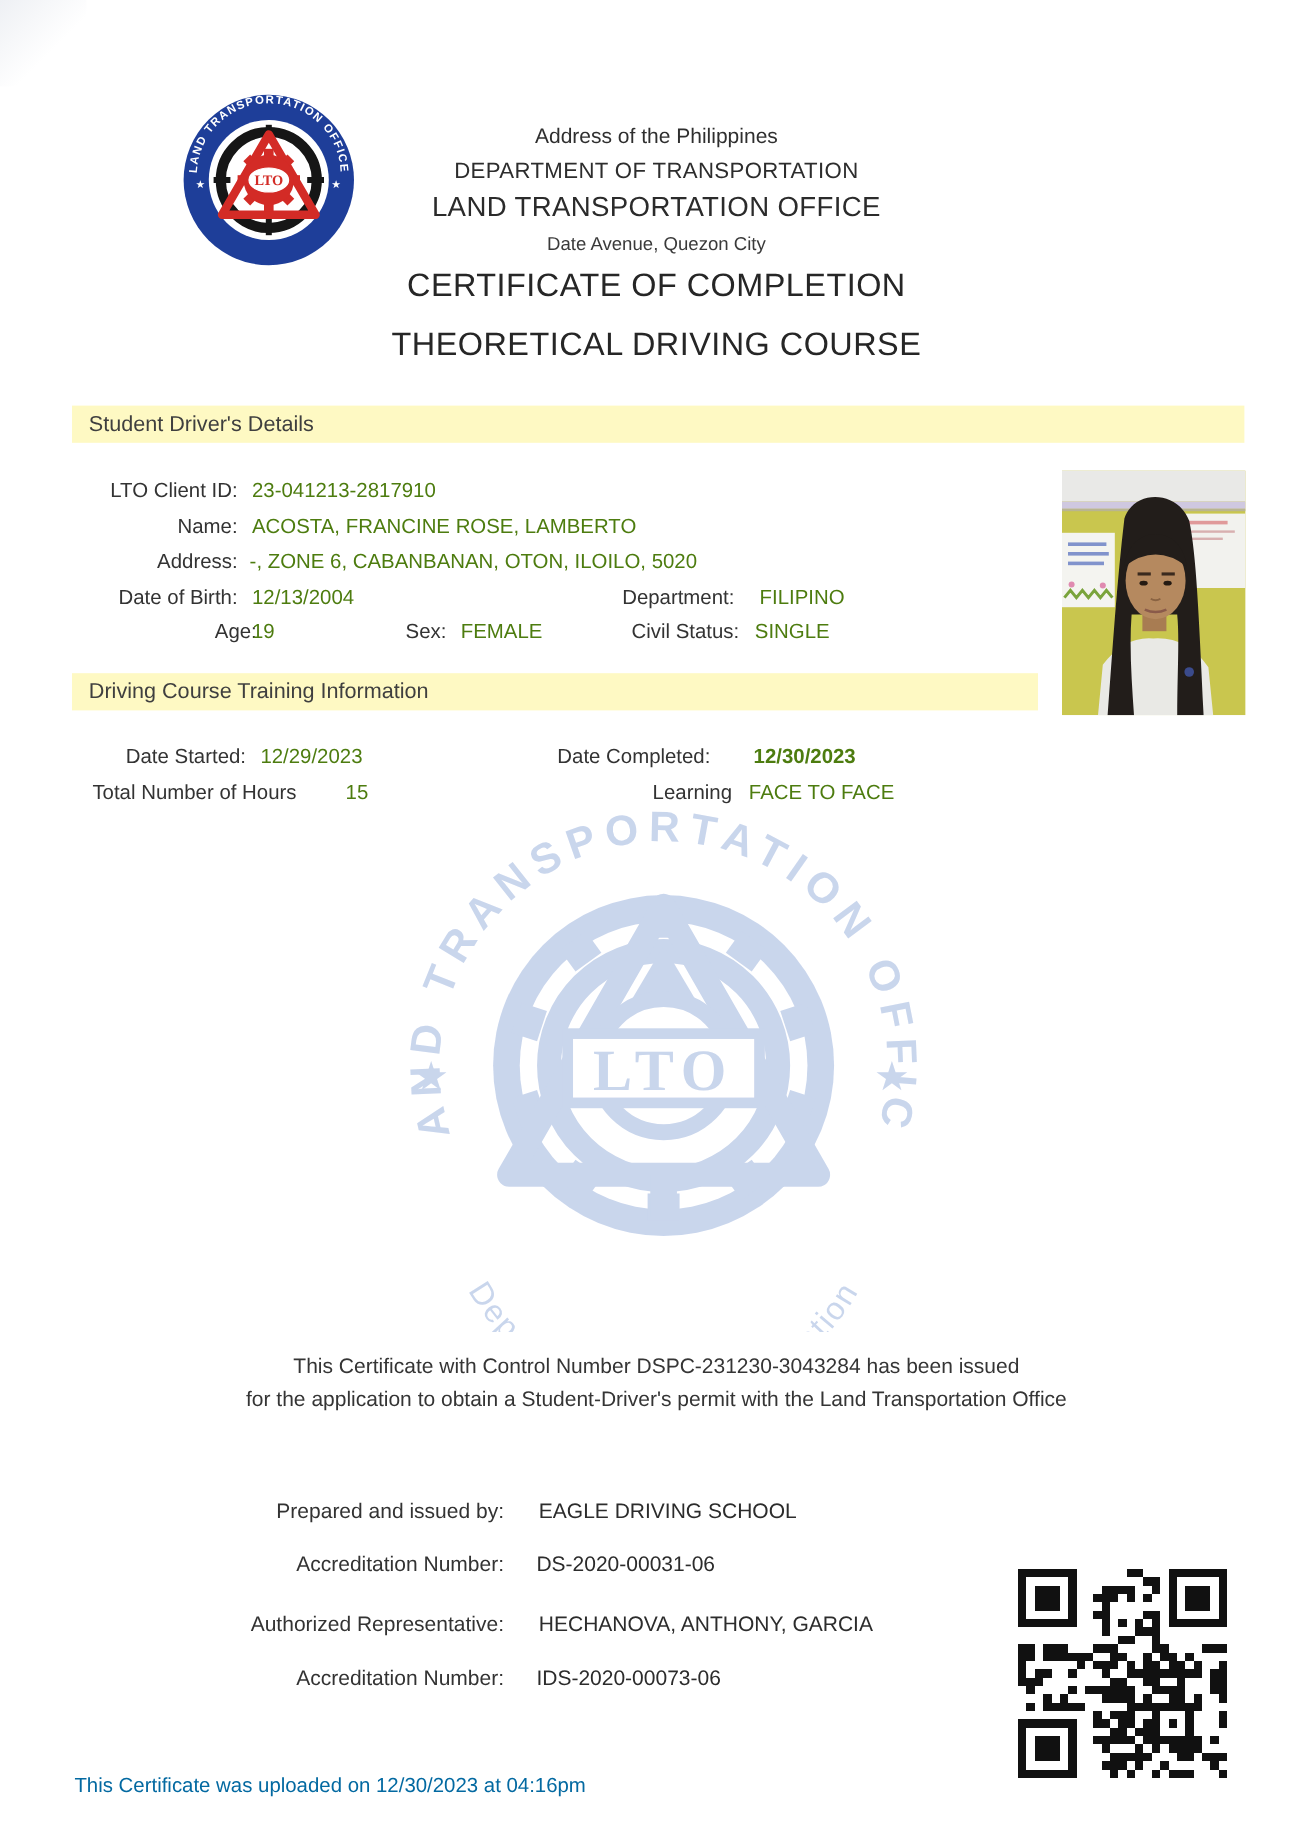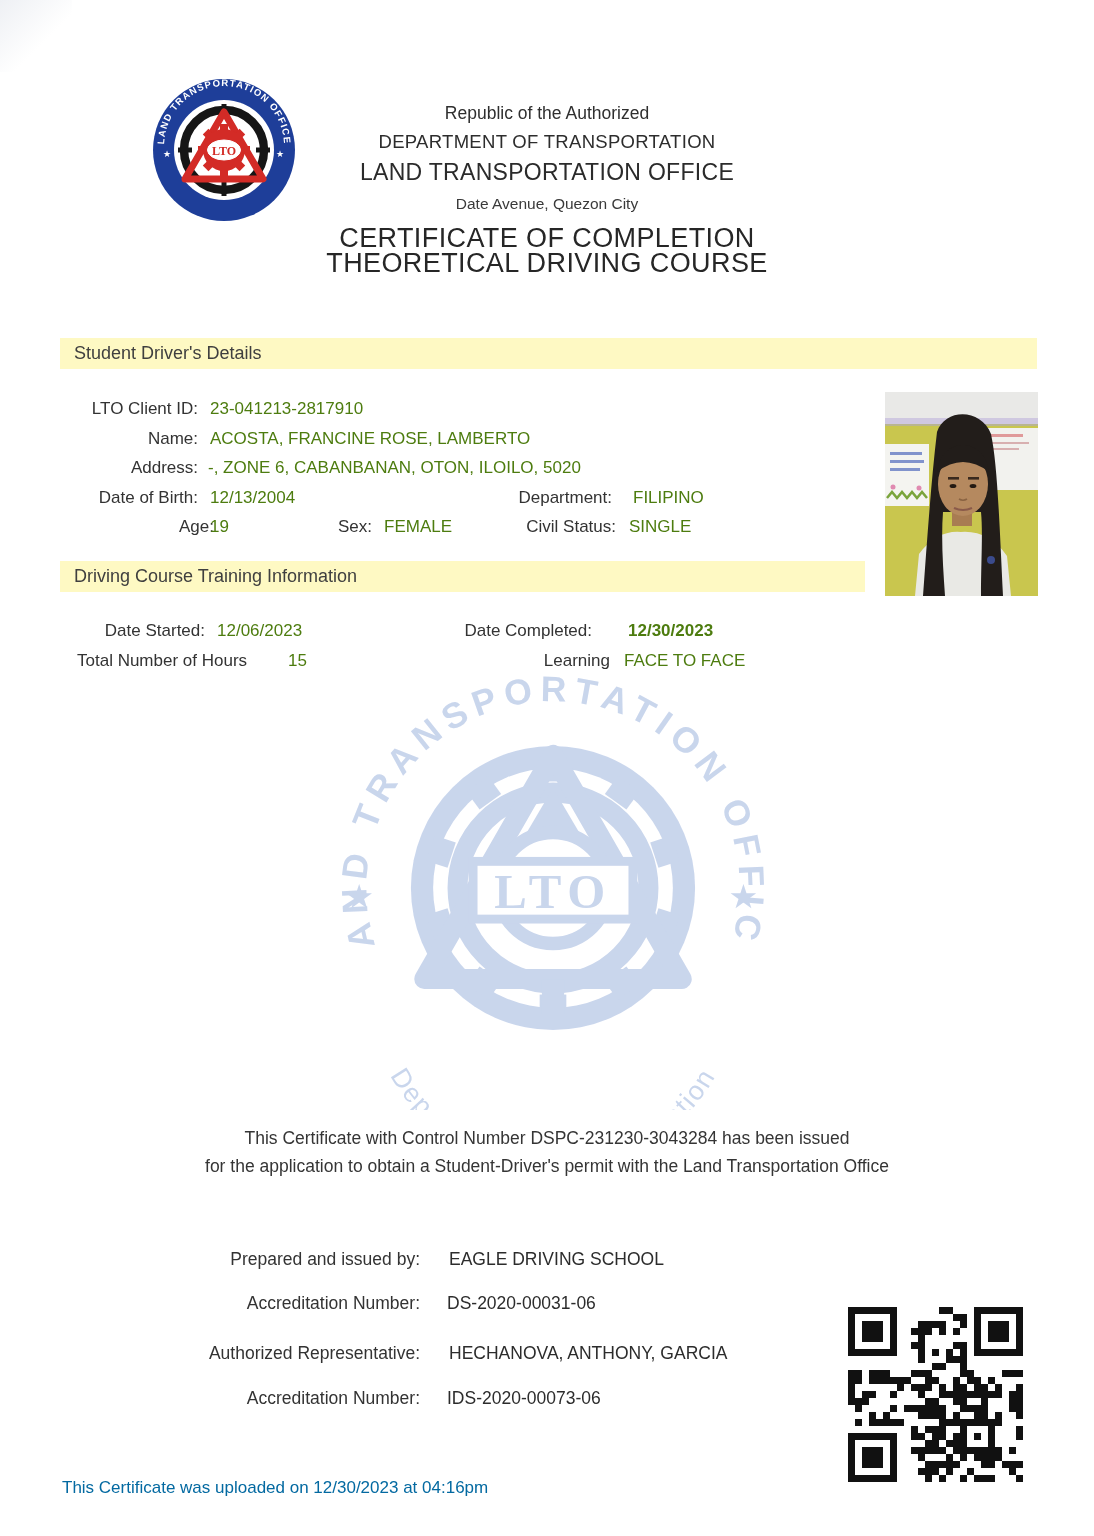--- a/index.html
+++ b/index.html
@@ -73,26 +73,26 @@
         <rect x="68" y="46" width="8" height="8" transform="rotate(225 72 72)"></rect>
         <rect x="68" y="46" width="8" height="8" transform="rotate(270 72 72)"></rect>
         <rect x="68" y="46" width="8" height="8" transform="rotate(315 72 72)"></rect>
         <circle cx="72" cy="72" r="21"></circle>
       </g>
       <ellipse cx="72" cy="72" rx="16.5" ry="10" fill="#ffffff" stroke="#ffffff" stroke-width="1"></ellipse>
       <text x="72" y="76.5" text-anchor="middle" font-family="Liberation Serif, serif" font-size="12" font-weight="bold" fill="#d32b26">LTO</text>
     </svg>
   </div>
 
-  <div class="abs ctr hdr-small" style="top:103px;">Republic of the Authorized</div>
+  <div class="abs ctr hdr-small" style="top:103px;">Address of the Philippines</div>
   <div class="abs ctr hdr-dept" style="top:131px;">DEPARTMENT OF TRANSPORTATION</div>
   <div class="abs ctr hdr-office" style="top:159px;">LAND TRANSPORTATION OFFICE</div>
   <div class="abs ctr hdr-addr" style="top:195px;">Date Avenue, Quezon City</div>
   <div class="abs ctr hdr-title" style="top:223px;">CERTIFICATE OF COMPLETION</div>
-  <div class="abs ctr hdr-title" style="top:248px;">THEORETICAL DRIVING COURSE</div>
+  <div class="abs ctr hdr-title" style="top:272px;">THEORETICAL DRIVING COURSE</div>
 
   <div class="section-bar" style="left:60px;top:338px;width:977px;">Student Driver's Details</div>
 
   <div>
     <span class="lbl" style="left:40px;top:399px;width:158px;">LTO Client ID:</span>
     <span class="val" style="left:210px;top:399px;">23-041213-2817910</span>
   </div>
   <div>
     <span class="lbl" style="left:40px;top:429px;width:158px;">Name:</span>
     <span class="val" style="left:210px;top:429px;">ACOSTA, FRANCINE ROSE, LAMBERTO</span>
@@ -145,21 +145,21 @@
       <path d="M74,107 q4,2.5 8,0" stroke="#8a6342" stroke-width="1.6" fill="none"></path>
       <path d="M69,116 q9,4 18,0" stroke="#8a5a4a" stroke-width="2.2" fill="none"></path>
       <circle cx="106" cy="168" r="4" fill="#3b4b8c"></circle>
     </svg>
   </div>
 
   <div class="section-bar" style="left:60px;top:561px;width:805px;">Driving Course Training Information</div>
 
   <div>
     <span class="lbl" style="left:55px;top:621px;width:150px;">Date Started:</span>
-    <span class="val" style="left:217px;top:621px;">12/06/2023</span>
+    <span class="val" style="left:217px;top:621px;">12/29/2023</span>
     <span class="lbl" style="left:450px;top:621px;width:142px;">Date Completed:</span>
     <span class="val" style="left:628px;top:621px;font-weight:bold;">12/30/2023</span>
   </div>
   <div>
     <span class="val" style="left:77px;top:651px;color:#333333;">Total Number of Hours</span>
     <span class="val" style="left:288px;top:651px;">15</span>
     <span class="lbl" style="left:520px;top:651px;width:90px;">Learning</span>
     <span class="val" style="left:624px;top:651px;">FACE TO FACE</span>
   </div>
 

